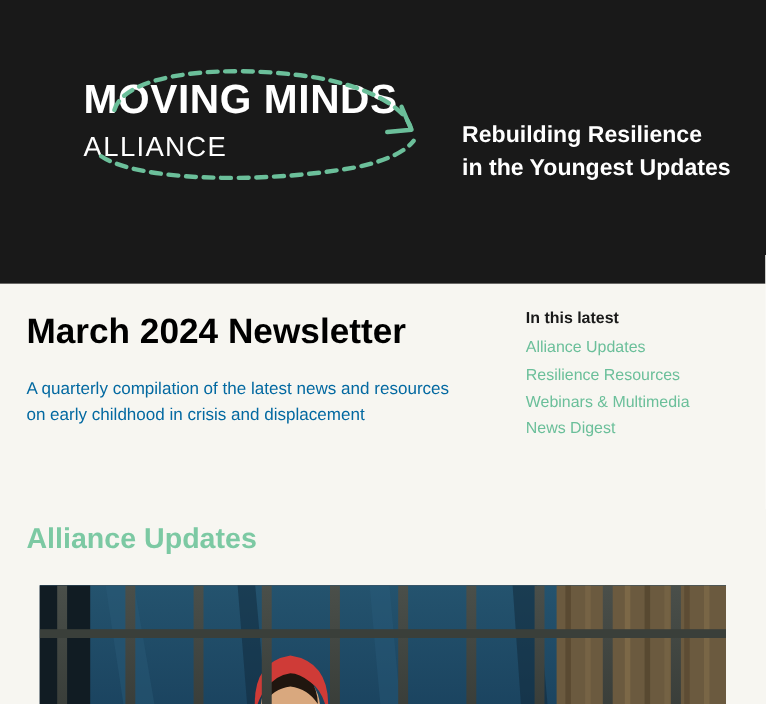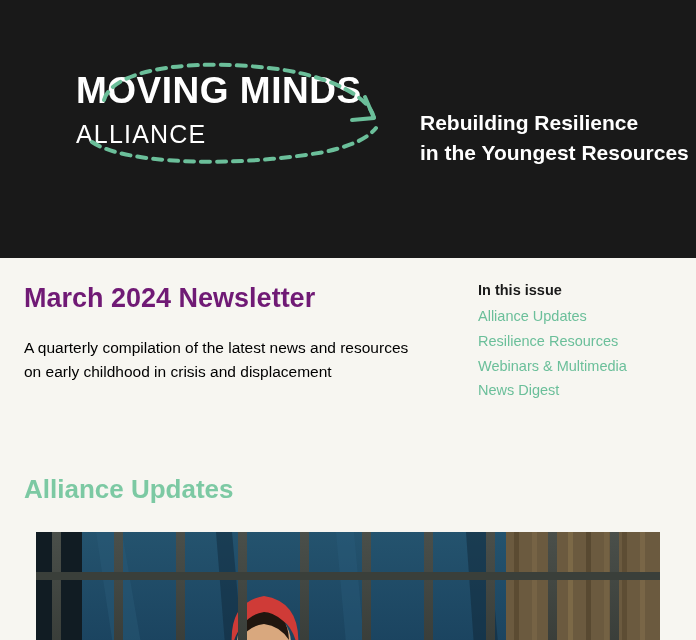--- a/index.html
+++ b/index.html
@@ -81,29 +81,29 @@
     background: #f7f6f1;
     height: 382px;
   }
   .intro {
     position: absolute;
     left: 24px;
     top: 24px;
     width: 420px;
   }
   .intro-title {
-    font-size: 27px;
-    font-weight: bold;
-    color: #701a75;
+    font-size: 32px;
+    font-weight: bold;
+    color: #000000;
     margin: 0 0 22px 0;
     line-height: 1.2;
   }
   .intro-text {
     font-size: 15.5px;
-    color: #000000;
+    color: #0369a1;
     line-height: 1.55;
     margin: 0;
     max-width: 390px;
   }
 
   .toc {
     position: absolute;
     left: 478px;
     top: 24px;
     width: 200px;
@@ -170,35 +170,35 @@
           <path d="M20 44 C 30 10, 120 2, 200 14 C 250 22, 286 42, 290 62" fill="none" stroke="#6bbf9a" stroke-width="4" stroke-dasharray="9 7" stroke-linecap="round"></path>
           <path d="M290 62 L 281 41 M290 62 L 268 64" fill="none" stroke="#6bbf9a" stroke-width="4" stroke-linecap="round"></path>
           <path d="M8 86 C 40 108, 150 112, 240 96 C 268 90, 284 82, 292 72" fill="none" stroke="#6bbf9a" stroke-width="4" stroke-dasharray="9 7" stroke-linecap="round"></path>
         </svg>
         <div class="logo-wordmark">MOVING MINDS</div>
         <div class="logo-sub">ALLIANCE</div>
       </div>
 
       <div class="tagline">
         <div>Rebuilding Resilience</div>
-        <div>in the Youngest Resources</div>
+        <div>in the Youngest Updates</div>
       </div>
 
     </div>
   </div>
 
   <div class="body-area">
 
     <div class="intro">
       <h1 class="intro-title">March 2024 Newsletter</h1>
       <p class="intro-text">A quarterly compilation of the latest news and resources on early childhood in crisis and displacement</p>
     </div>
 
     <div class="toc">
-      <div class="toc-title">In this issue</div>
+      <div class="toc-title">In this latest</div>
       <ul class="toc-list">
         <li>
           <a class="toc-link">Alliance Updates</a>
         </li>
         <li>
           <a class="toc-link">Resilience Resources</a>
         </li>
         <li>
           <a class="toc-link">Webinars &amp; Multimedia</a>
         </li>

